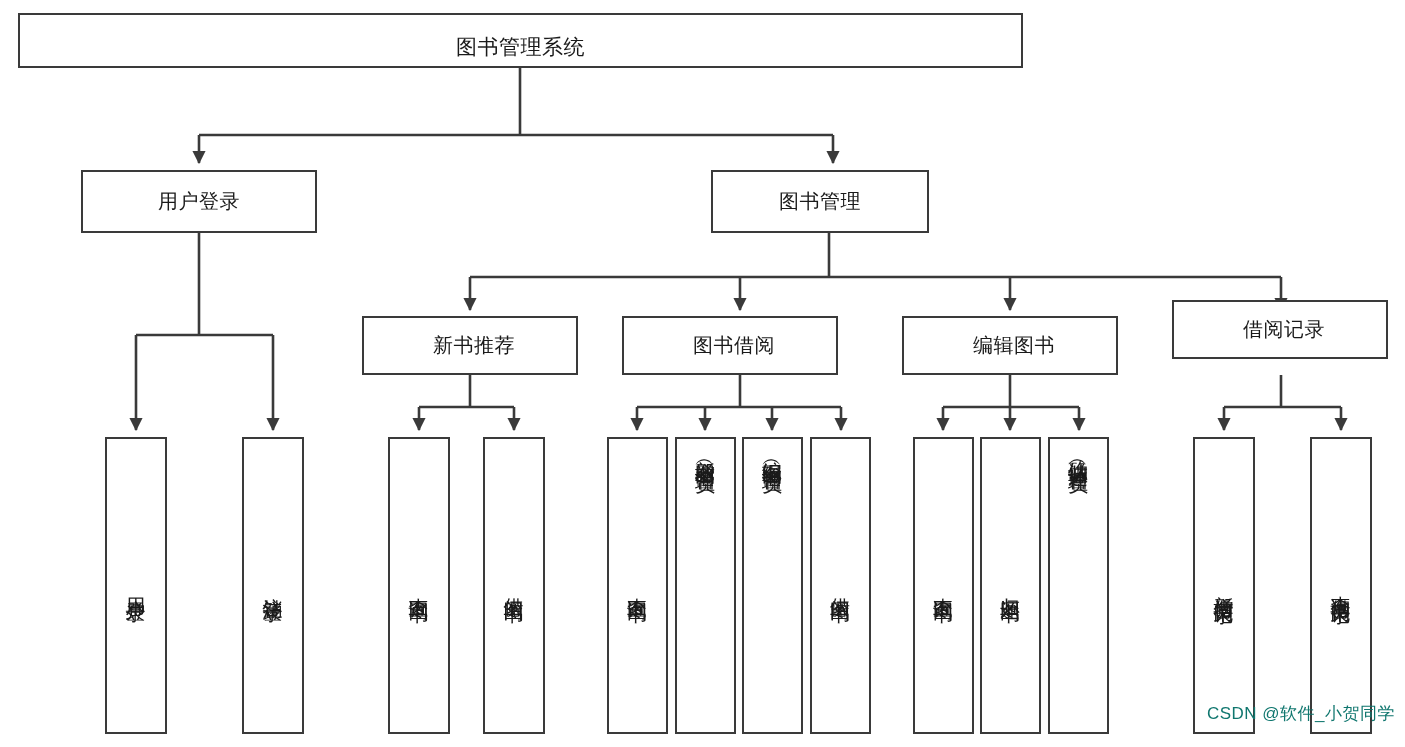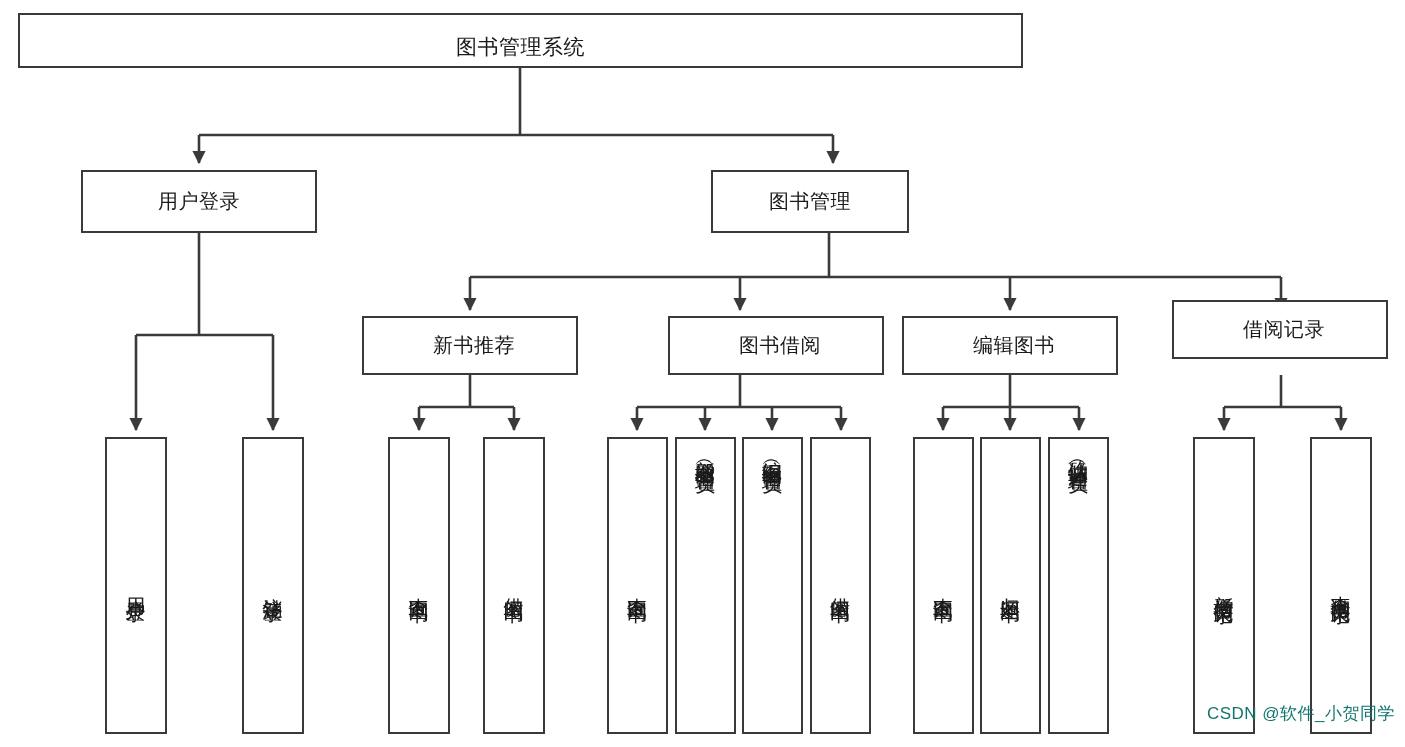--- a/index.html
+++ b/index.html
@@ -121,28 +121,28 @@
     </g>
   </svg>
 
   <div class="node node-root" style="left:18px; top:13px; width:1005px; height:55px;">
     <span class="label">图书管理系统</span>
   </div>
 
   <div class="node node-l2" style="left:81px; top:170px; width:236px; height:63px;">
     <span class="label">用户登录</span>
   </div>
-  <div class="node node-l2" style="left:711px; top:170px; width:198px; height:63px;">
+  <div class="node node-l2" style="left:711px; top:170px; width:218px; height:63px;">
     <span class="label">图书管理</span>
   </div>
 
   <div class="node node-l3" style="left:362px; top:316px; width:216px; height:59px;">
     <span class="label">新书推荐</span>
   </div>
-  <div class="node node-l3" style="left:668px; top:316px; width:216px; height:59px;">
+  <div class="node node-l3" style="left:622px; top:316px; width:216px; height:59px;">
     <span class="label">图书借阅</span>
   </div>
   <div class="node node-l3" style="left:902px; top:316px; width:216px; height:59px;">
     <span class="label">编辑图书</span>
   </div>
   <div class="node node-l3" style="left:1172px; top:300px; width:216px; height:59px;">
     <span class="label">借阅记录</span>
   </div>
 
   <div class="node node-leaf center-v" style="left:105px; top:437px; width:62px; height:297px;">

